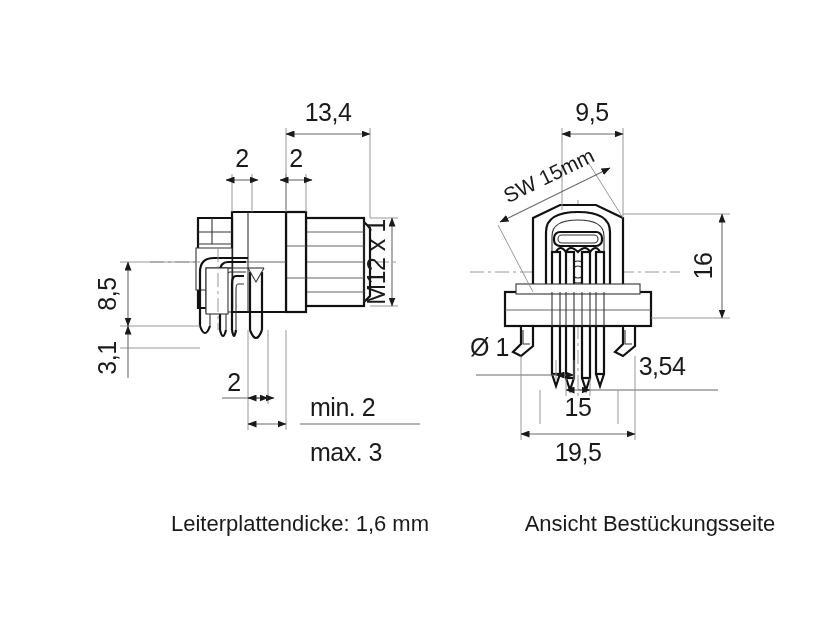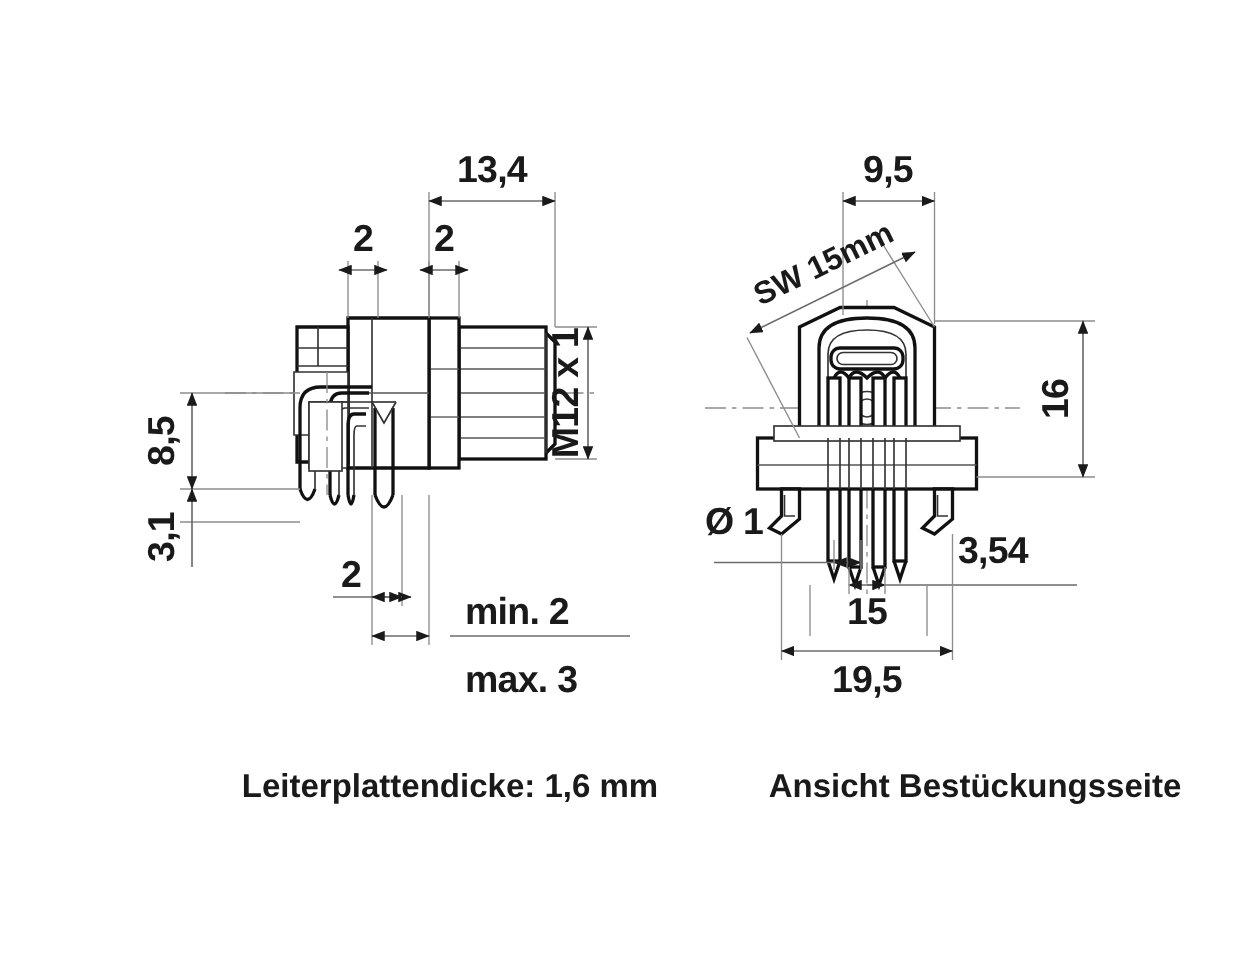--- a/index.html
+++ b/index.html
@@ -9,21 +9,20 @@
   }
   body {
     font-family: "Liberation Sans", sans-serif;
   }
   #sheet {
     position: relative;
     width: 840px;
     height: 642px;
     background: #ffffff;
     overflow: hidden;
-    font-weight: bold;
   }
   #sheet svg {
     display: block;
   }
   .dimtext {
     font-family: "Liberation Sans", sans-serif;
     font-size: 25px;
     fill: #1a1a1a;
     letter-spacing: -0.5px;
   }

